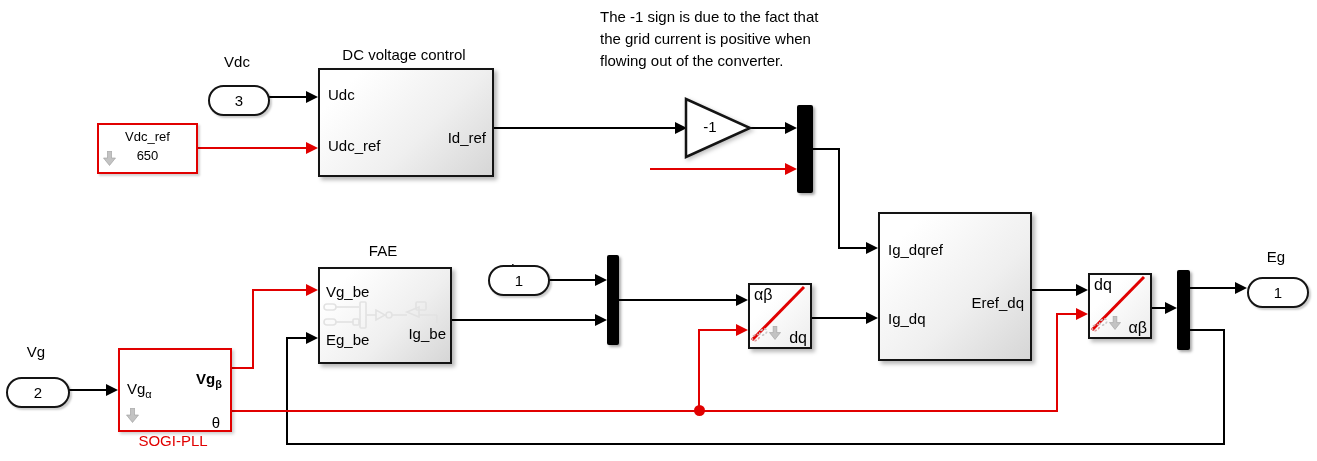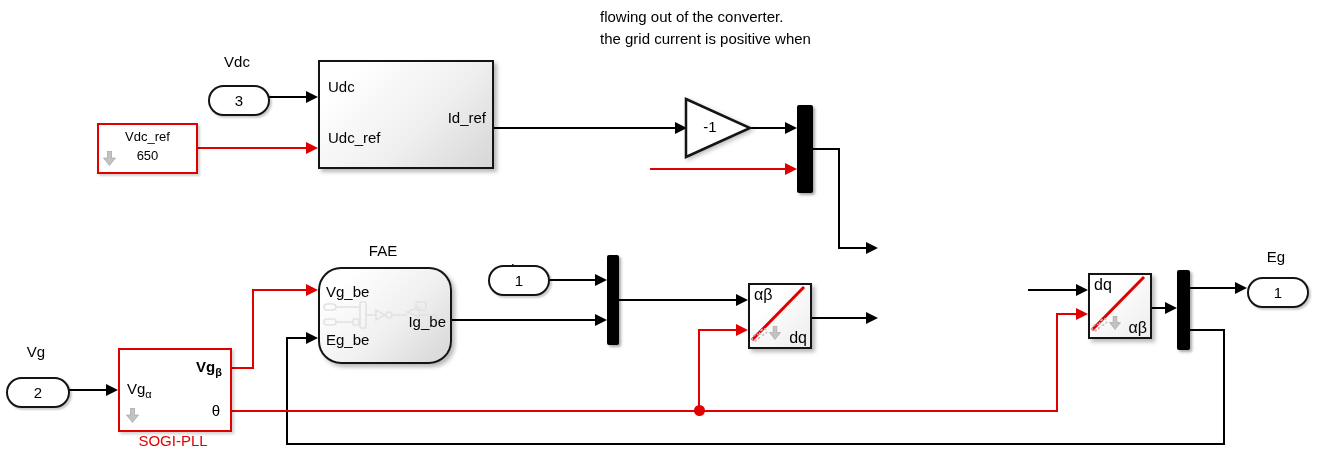--- a/index.html
+++ b/index.html
@@ -11,21 +11,21 @@
   .lr{background:#e10000;}
   
   .arr{position:absolute;width:0;height:0;border-top:6px solid transparent;
        border-bottom:6px solid transparent;border-left:12px solid #000;}
   .arr.r{border-left-color:#e10000;}
   
   .sys{position:absolute;border:2px solid #141414;
        background:linear-gradient(135deg,#ffffff 15%,#efefef 60%,#d6d6d6 100%);
        box-shadow:3px 3px 4px rgba(0,0,0,.28);}
   .plabel{position:absolute;font-size:15px;white-space:nowrap;line-height:18px;}
-  .pr{text-align:right;}
+  .pr{text-align:right;margin-top:12px;}
   .title{position:absolute;font-size:15px;text-align:center;white-space:nowrap;}
   
   .oval{position:absolute;width:58px;height:27px;border:2px solid #141414;border-radius:16px;
         background:#fff;box-shadow:2px 2px 2px rgba(0,0,0,.2);display:flex;align-items:center;
         justify-content:center;font-size:15px;}
   
   .cblock{position:absolute;border:2px solid #e10000;background:#fff;text-align:center;
           font-size:13px;line-height:19px;box-shadow:2px 2px 2px rgba(0,0,0,.18);padding-top:2px;}
   
   .mux{position:absolute;background:#000;border-radius:2px;box-shadow:2px 2px 3px rgba(0,0,0,.35);}
@@ -40,22 +40,23 @@
   .dot{position:absolute;width:11px;height:11px;border-radius:50%;background:#e10000;}
   sub{font-size:11px;}
   .redtext{color:#e10000;}
 </style>
 </head>
 <body>
 
 <div id="canvas">
 
   <div class="note" style="left:600px;top:6px;">
+    <div>The -1 sign is due to the fact that</div>
+    <div>the grid current is positive when</div>
     <div>flowing out of the converter.</div>
-    <div>the grid current is positive when</div>
   </div>
 
   <div class="lh" style="left:265px;top:96px;width:43px;"></div>
   <div class="arr" style="left:306px;top:91px;"></div>
 
   <div class="lh" style="left:490px;top:127px;width:187px;"></div>
   <div class="arr" style="left:675px;top:122px;"></div>
 
   <div class="lh" style="left:749px;top:127px;width:38px;"></div>
   <div class="arr" style="left:785px;top:122px;"></div>
@@ -141,40 +142,46 @@
     <div>Vdc_ref</div>
     <div>650</div>
     <span class="badge" style="left:4px;top:26px;">
       <svg width="13" height="15" viewBox="0 0 13 15">
           <path d="M4.5 0h4v7h4l-6 7.5L.5 7h4z" fill="#c3c3c3" stroke="#9a9a9a" stroke-width="0.6"></path>
         </svg>
     </span>
   </div>
 
 
-  <div class="sys" style="left:318px;top:60px;width:172px;height:105px;">
+  <div class="title" style="left:319px;top:46px;width:170px;">DC voltage control</div>
+  <div class="sys" style="left:318px;top:68px;width:172px;height:105px;">
     <span class="plabel" style="left:8px;top:16px;">Udc</span>
     <span class="plabel" style="left:8px;top:67px;">Udc_ref</span>
     <span class="plabel pr" style="right:6px;top:47px;">Id_ref</span>
   </div>
 
   <div style="position:absolute;left:684px;top:97px;">
     <svg width="70" height="64" viewBox="0 0 70 64" style="filter:drop-shadow(2px 2px 2px rgba(0,0,0,.25));">
       <polygon points="2,2 2,60 66,31" fill="#ffffff" stroke="#141414" stroke-width="2.5"></polygon>
     </svg>
     <span class="plabel" style="left:12px;top:21px;width:28px;text-align:center;">-1</span>
   </div>
 
   <div class="mux" style="left:797px;top:105px;width:16px;height:88px;"></div>
   <div class="mux" style="left:607px;top:255px;width:12px;height:90px;"></div>
   <div class="mux" style="left:1177px;top:270px;width:13px;height:80px;"></div>
 
+  <div class="sys" style="left:878px;top:212px;width:150px;height:145px;">
+    <span class="plabel" style="left:8px;top:27px;">Ig_dqref</span>
+    <span class="plabel" style="left:8px;top:96px;">Ig_dq</span>
+    <span class="plabel pr" style="right:6px;top:68px;">Eref_dq</span>
+  </div>
 
   <div class="title" style="left:343px;top:242px;width:80px;">FAE</div>
-  <div class="sys" style="left:318px;top:267px;width:130px;height:93px;border-radius:23px;">
+  <div class="sys" style="left:318px;top:267px;width:130px;height:93px;">
     <span class="badge" style="left:3px;top:32px;">
       <svg width="122" height="28" viewBox="0 0 122 28" fill="none" stroke="#e2e2e2" stroke-width="1.6">
         <rect x="1" y="3" width="12" height="6" rx="3"></rect>
           <rect x="1" y="18" width="12" height="6" rx="3"></rect>
         <line x1="13" y1="6" x2="36" y2="6"></line>
           <line x1="13" y1="21" x2="30" y2="21"></line>
         <rect x="30" y="18" width="6" height="6" rx="1"></rect>
         <rect x="37" y="1" width="6" height="26" rx="1"></rect>
         <line x1="43" y1="14" x2="53" y2="14"></line>
         <polygon points="53,9 53,19 62,14"></polygon>

